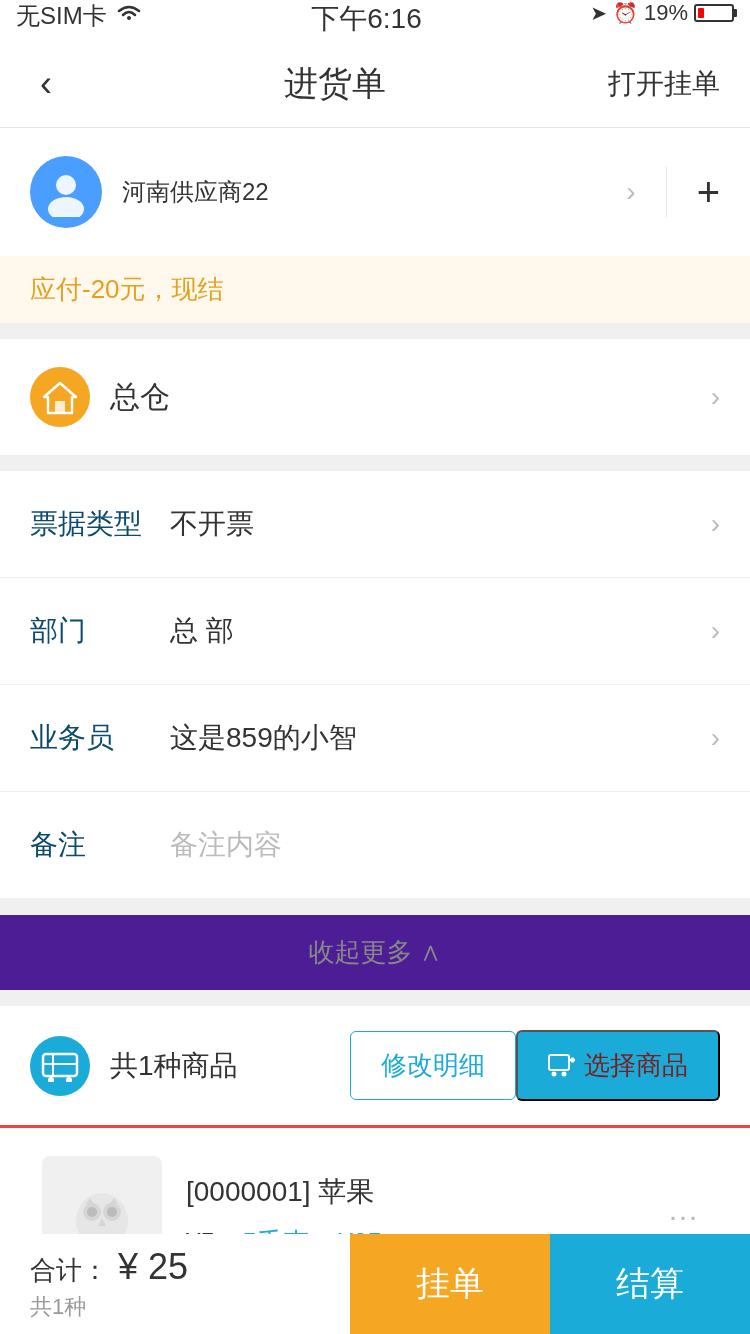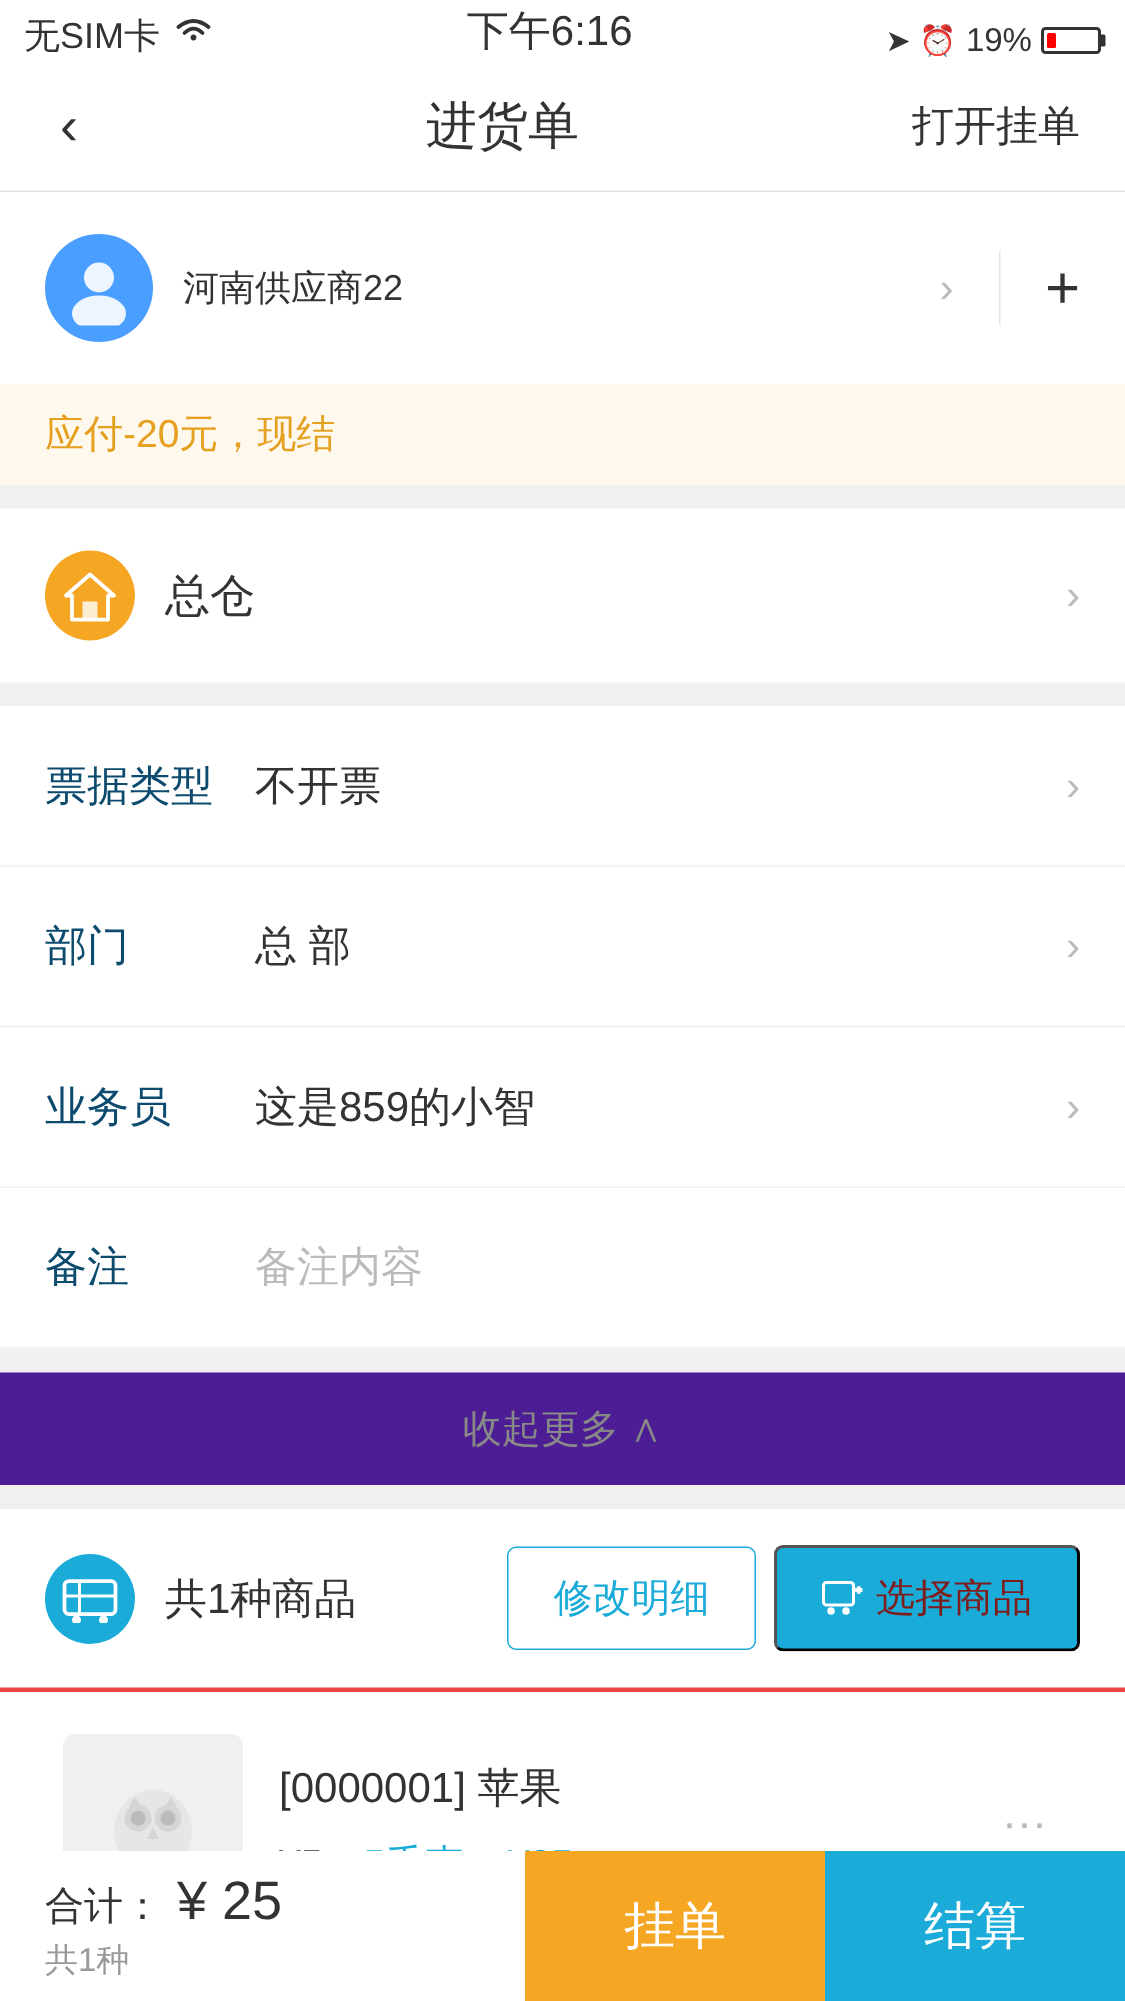--- a/index.html
+++ b/index.html
@@ -11,21 +11,21 @@
       min-height: 1334px;
       font-size: 28px;
       color: #333;
     }
 
     
     .status-bar {
       height: 40px;
       background: #fff;
       display: flex;
-      align-items: flex-end;
+      align-items: flex-start;
       justify-content: space-between;
       padding: 0 16px;
       font-size: 24px;
       color: #333;
     }
     .status-left { display: flex; align-items: center; gap: 8px; }
     .status-center { font-size: 28px; font-weight: 500; }
     .status-right { display: flex; align-items: center; gap: 6px; font-size: 22px; }
     .battery-icon {
       width: 40px; height: 18px;
@@ -222,21 +222,21 @@
       color: #333;
     }
     .btn-outline {
       border: 1px solid #1aabd8;
       color: #1aabd8;
       background: #fff;
       padding: 16px 30px;
       font-size: 26px;
       border-radius: 6px;
       cursor: pointer;
-      margin-right: 12px;
+      margin-right: 0;
     }
     .btn-filled {
       background: #1aabd8;
       color: #7f1d1d;
       padding: 16px 30px;
       font-size: 26px;
       border-radius: 6px;
       cursor: pointer;
       display: flex;
       align-items: center;

